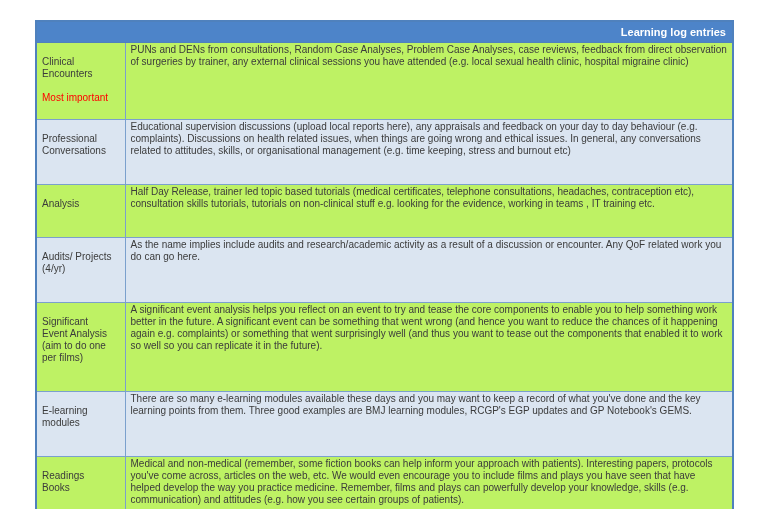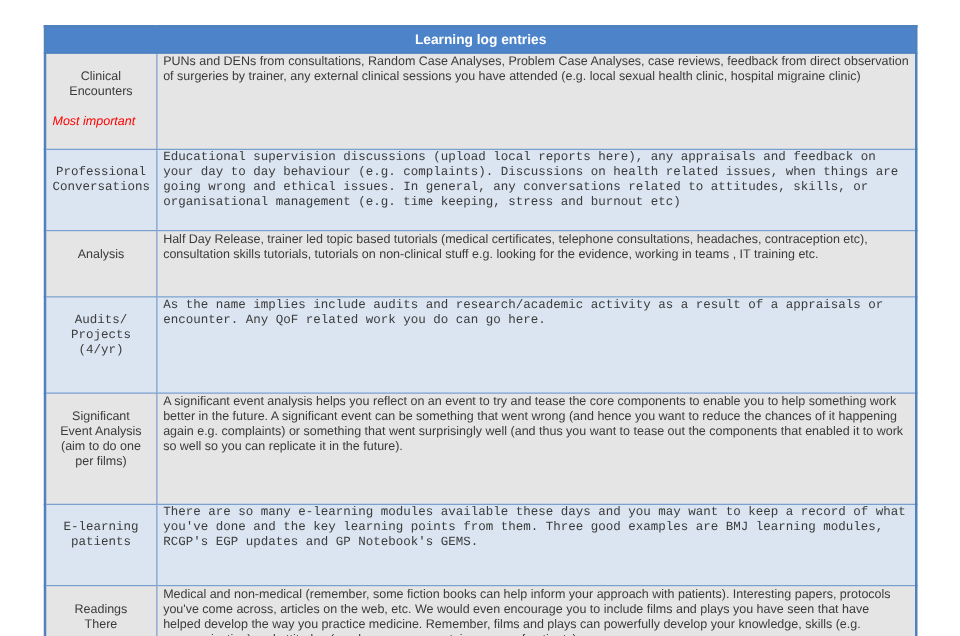--- a/index.html
+++ b/index.html
@@ -24,40 +24,39 @@
     border-collapse: collapse;
     table-layout: fixed;
     border: 2px solid var(--outer-border);
   }
   col.col-label { width: 89px; }
   th.table-title {
     background: var(--header-bg);
     color: #ffffff;
     font-size: 11px;
     font-weight: bold;
-    text-align: center;
+    text-align: right;
     padding: 4px 6px 4px 6px;
     border: 1px solid var(--outer-border);
   }
   td {
     border: 1px solid var(--inner-border);
     vertical-align: top;
     padding: 1px 5px 3px 5px;
     font-size: 10px;
     line-height: 12px;
     color: var(--text-color);
     white-space: pre-line;
-    background: #e5e5e5;
+    background: #bef264;
   }
-  tr.shaded td { background: var(--band-bg); font-family: Liberation Mono, monospace; }
-  .label-text { display: block; text-align: center; }
+  tr.shaded td { background: var(--band-bg); }
+  .label-text { display: block; }
   .label-note {
     display: block;
     color: var(--note-color);
-    font-style: italic;
   }
 </style>
 </head>
 <body>
 
 <div class="page">
   <table class="log-table">
     <colgroup>
       <col class="col-label">
       <col class="col-desc">
@@ -90,43 +89,43 @@
       
     </td>
     <td class="desc-cell">Half Day Release, trainer led topic based tutorials (medical certificates, telephone consultations, headaches, contraception etc), consultation skills tutorials, tutorials on non-clinical stuff e.g. looking for the evidence, working in teams , IT training etc.</td>
   </tr>
         <tr class="shaded">
     <td class="label-cell">
       <span class="label-text">Audits/ Projects
 (4/yr)</span>
       
     </td>
-    <td class="desc-cell">As the name implies include audits and research/academic activity as a result of a appraisals or encounter. Any QoF related work you do can go here.</td>
+    <td class="desc-cell">As the name implies include audits and research/academic activity as a result of a discussion or encounter. Any QoF related work you do can go here.</td>
   </tr>
         <tr>
     <td class="label-cell">
       <span class="label-text">Significant
 Event Analysis
 (aim to do one
 per films)</span>
       
     </td>
     <td class="desc-cell">A significant event analysis helps you reflect on an event to try and tease the core components to enable you to help something work better in the future. A significant event can be something that went wrong (and hence you want to reduce the chances of it happening again e.g. complaints) or something that went surprisingly well (and thus you want to tease out the components that enabled it to work so well so you can replicate it in the future).</td>
   </tr>
         <tr class="shaded">
     <td class="label-cell">
       <span class="label-text">E-learning
-patients</span>
+modules</span>
       
     </td>
     <td class="desc-cell">There are so many e-learning modules available these days and you may want to keep a record of what you've done and the key learning points from them. Three good examples are BMJ learning modules, RCGP's EGP updates and GP Notebook's GEMS.</td>
   </tr>
         <tr>
     <td class="label-cell">
       <span class="label-text">Readings
-There</span>
+Books</span>
       
     </td>
     <td class="desc-cell">Medical and non-medical (remember, some fiction books can help inform your approach with patients). Interesting papers, protocols you've come across, articles on the web, etc. We would even encourage you to include films and plays you have seen that have helped develop the way you practice medicine. Remember, films and plays can powerfully develop your knowledge, skills (e.g. communication) and attitudes (e.g. how you see certain groups of patients).</td>
   </tr>
       </tbody>
   </table>
 </div>
 
 </body></html>

